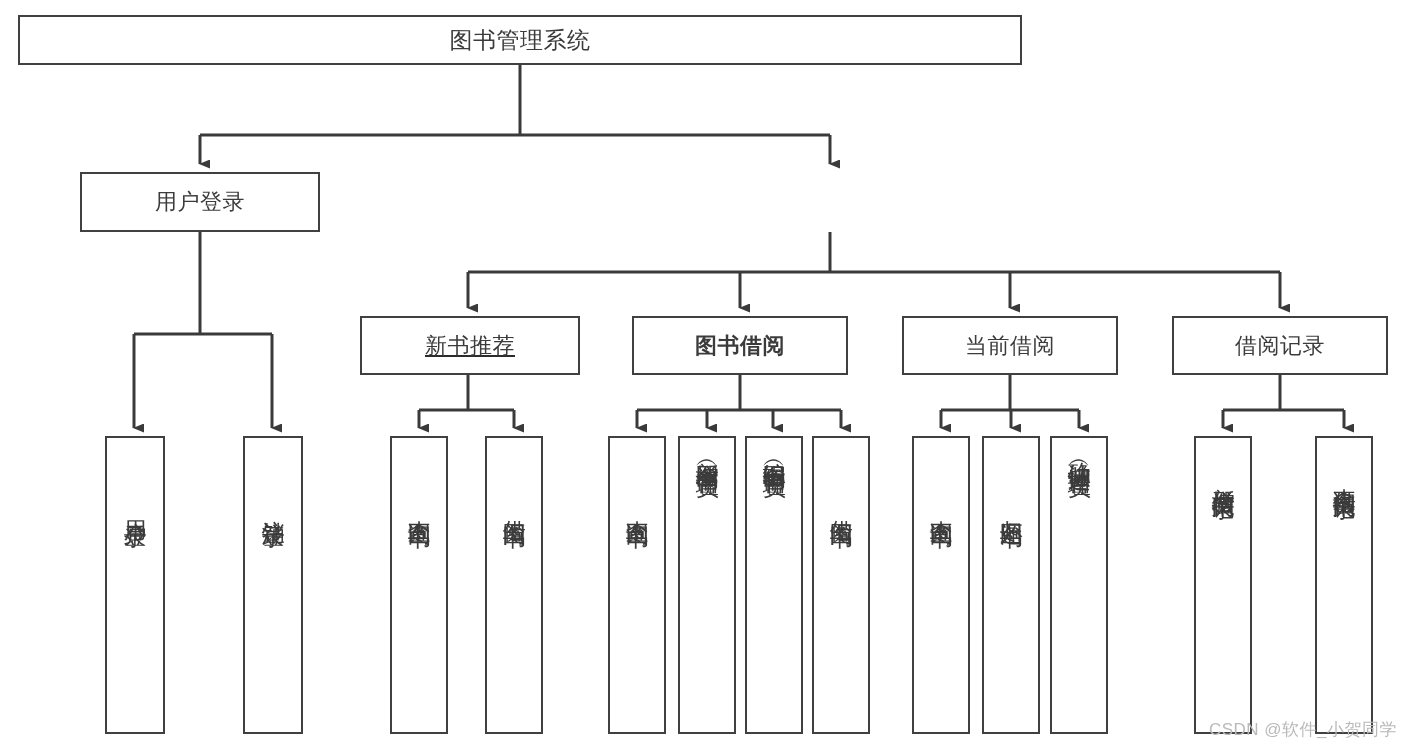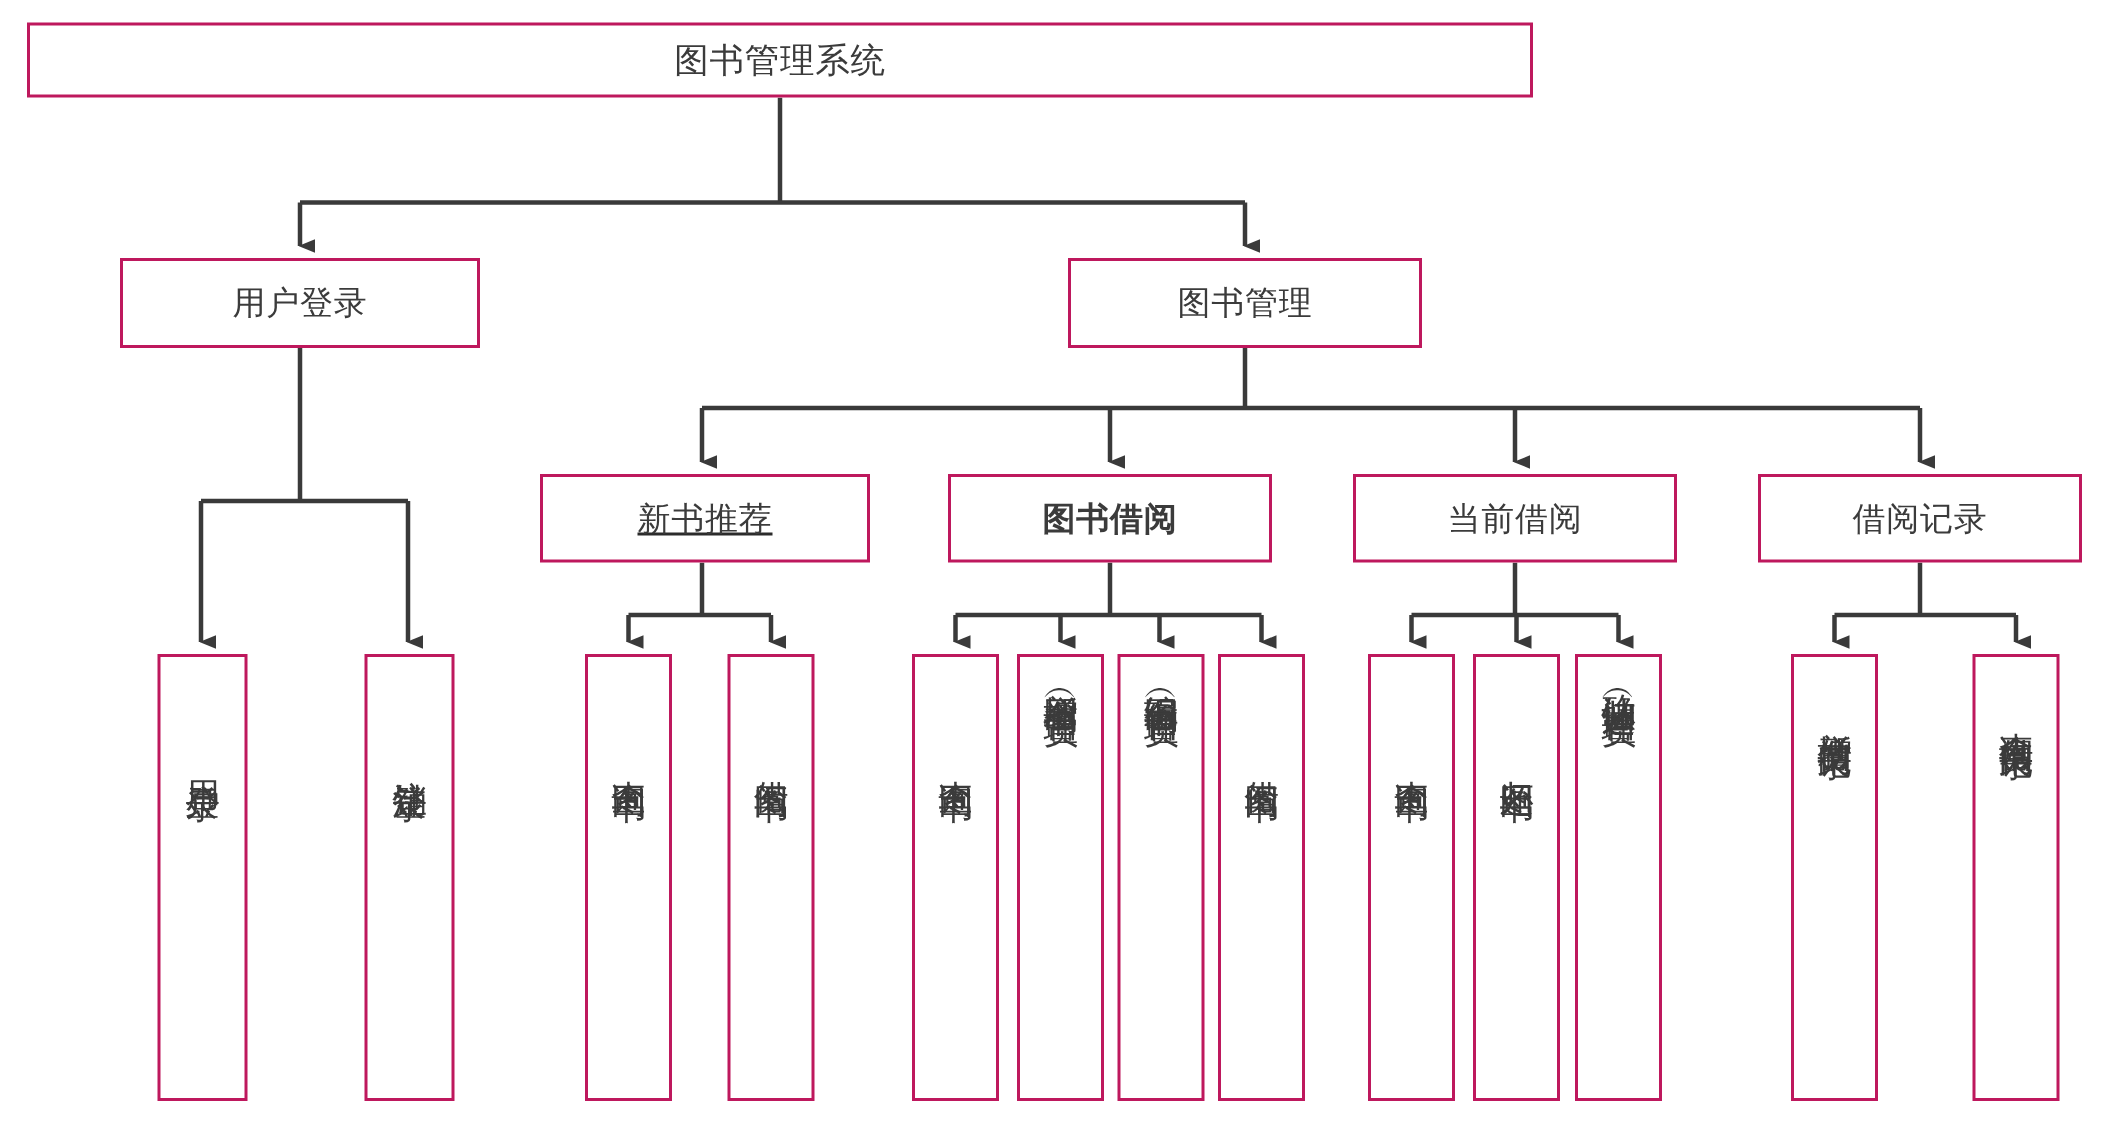--- a/index.html
+++ b/index.html
@@ -22,21 +22,21 @@
   #diagram-svg {
     position: absolute;
     left: 0;
     top: 0;
     width: 1405px;
     height: 747px;
   }
   .node {
     position: absolute;
     box-sizing: border-box;
-    border: 2px solid #be185d;
+    border: 2px solid #404040;
     background: #ffffff;
     display: flex;
     align-items: center;
     justify-content: center;
     overflow: hidden;
   }
   .node-label {
     color: #3b3b3b;
     letter-spacing: 0.5px;
     line-height: 1.15;
@@ -127,23 +127,20 @@
     </g>
   </svg>
 
   <div class="node horizontal root" style="left:18px; top:15px; width:1004px; height:50px;">
     <span class="node-label">图书管理系统</span>
   </div>
 
   <div class="node horizontal" style="left:80px; top:172px; width:240px; height:60px;">
     <span class="node-label">用户登录</span>
   </div>
-  <div class="node horizontal" style="left:712px; top:172px; width:236px; height:60px;">
-    <span class="node-label">图书管理</span>
-  </div>
 
   <div class="node horizontal" style="left:360px; top:316px; width:220px; height:59px;text-decoration:underline;">
     <span class="node-label">新书推荐</span>
   </div>
   <div class="node horizontal" style="left:632px; top:316px; width:216px; height:59px;font-weight:bold;">
     <span class="node-label">图书借阅</span>
   </div>
   <div class="node horizontal" style="left:902px; top:316px; width:216px; height:59px;">
     <span class="node-label">当前借阅</span>
   </div>
@@ -188,14 +185,15 @@
     <span class="node-label">确认归还（管理员）</span>
   </div>
 
   <div class="node vertical" style="left:1194px; top:436px; width:58px; height:298px; padding-top:32px;">
     <span class="node-label">新增借阅记录</span>
   </div>
   <div class="node vertical" style="left:1315px; top:436px; width:58px; height:298px; padding-top:32px;">
     <span class="node-label">查询借阅记录</span>
   </div>
 
+  <div class="watermark">CSDN @软件_小贺同学</div>
 
 </div>
 
 </body></html>

